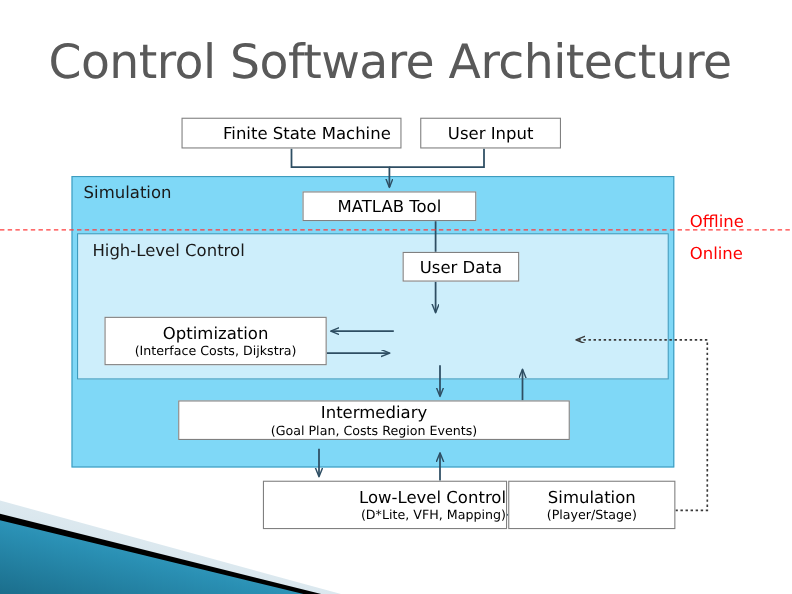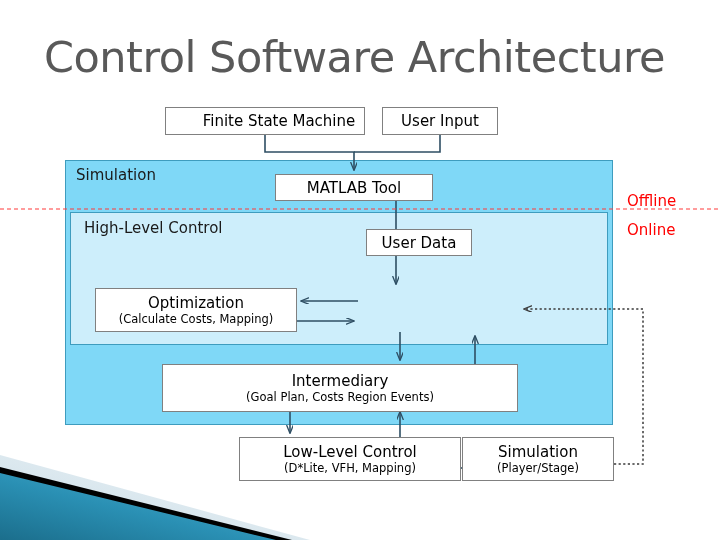--- a/index.html
+++ b/index.html
@@ -97,27 +97,27 @@
     line-height: 18px;
     white-space: nowrap;
   }
   .box .bx-sub {
     font-size: 11.5px;
     line-height: 14px;
     white-space: nowrap;
   }
 
   #box-fsm      { left: 165px; top: 107px; width: 200px; height: 28px; padding-left: 28px; }
-  #box-userinput{ left: 382px; top: 107px; width: 116px; height: 28px; }
+  #box-userinput{ left: 382px; top: 107px; width: 128px; height: 28px; }
   #box-matlab   { left: 275px; top: 174px; width: 158px; height: 27px; }
   #box-userdata { left: 343px; top: 229px; width: 106px; height: 27px; margin-left: 23px; }
   #box-optim    { left: 95px;  top: 288px; width: 202px; height: 44px; }
   #box-planner  { left: 358px; top: 288px; width: 162px; height: 44px; }
-  #box-interm   { left: 162px; top: 364px; width: 356px; height: 48px; }
-  #box-lowlevel { left: 239px; top: 437px; width: 222px; height: 44px; }
+  #box-interm   { left: 162px; top: 364px; width: 356px; height: 36px; }
+  #box-lowlevel { left: 239px; top: 437px; width: 222px; height: 44px; align-items: flex-end; }
   #box-sim      { left: 462px; top: 437px; width: 152px; height: 44px; }
 
   
   .side-label {
     position: absolute;
     font-size: 15px;
     color: #FF0000;
     white-space: nowrap;
   }
   .label-offline { left: 627px; top: 192px; }
@@ -217,21 +217,21 @@
   <div class="box" id="box-matlab">
     <div class="bx-title">MATLAB Tool</div>
   </div>
 
   <div class="box" id="box-userdata">
     <div class="bx-title">User Data</div>
   </div>
 
   <div class="box" id="box-optim">
     <div class="bx-title">Optimization</div>
-    <div class="bx-sub">(Calculate Costs, Mapping)</div>
+    <div class="bx-sub">(Interface Costs, Dijkstra)</div>
   </div>
 
 
   <div class="box" id="box-interm">
     <div class="bx-title">Intermediary</div>
     <div class="bx-sub">(Goal Plan, Costs Region Events)</div>
   </div>
 
   <div class="box" id="box-lowlevel">
     <div class="bx-title">Low-Level Control</div>

